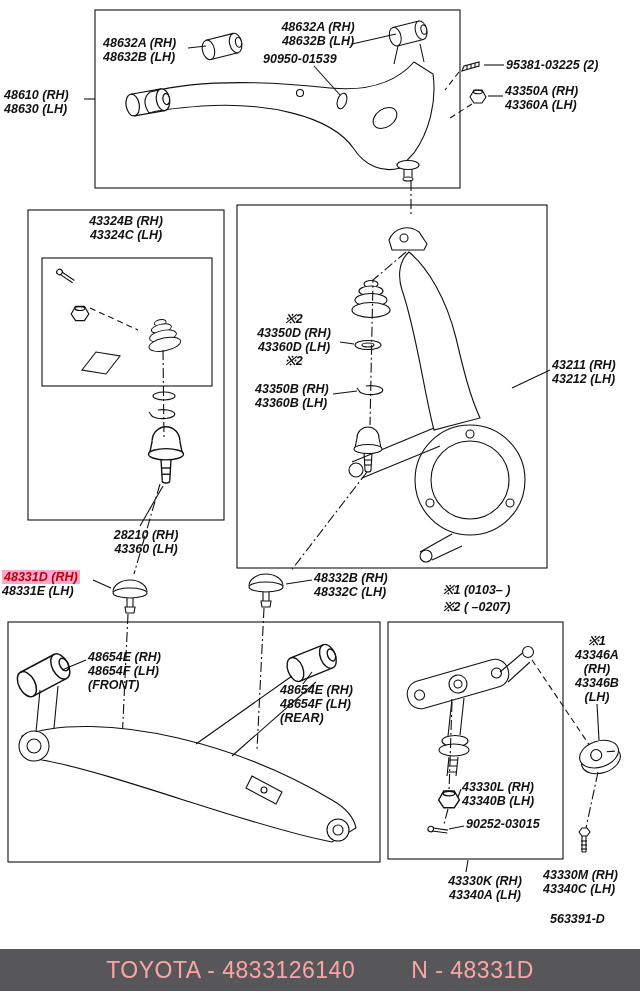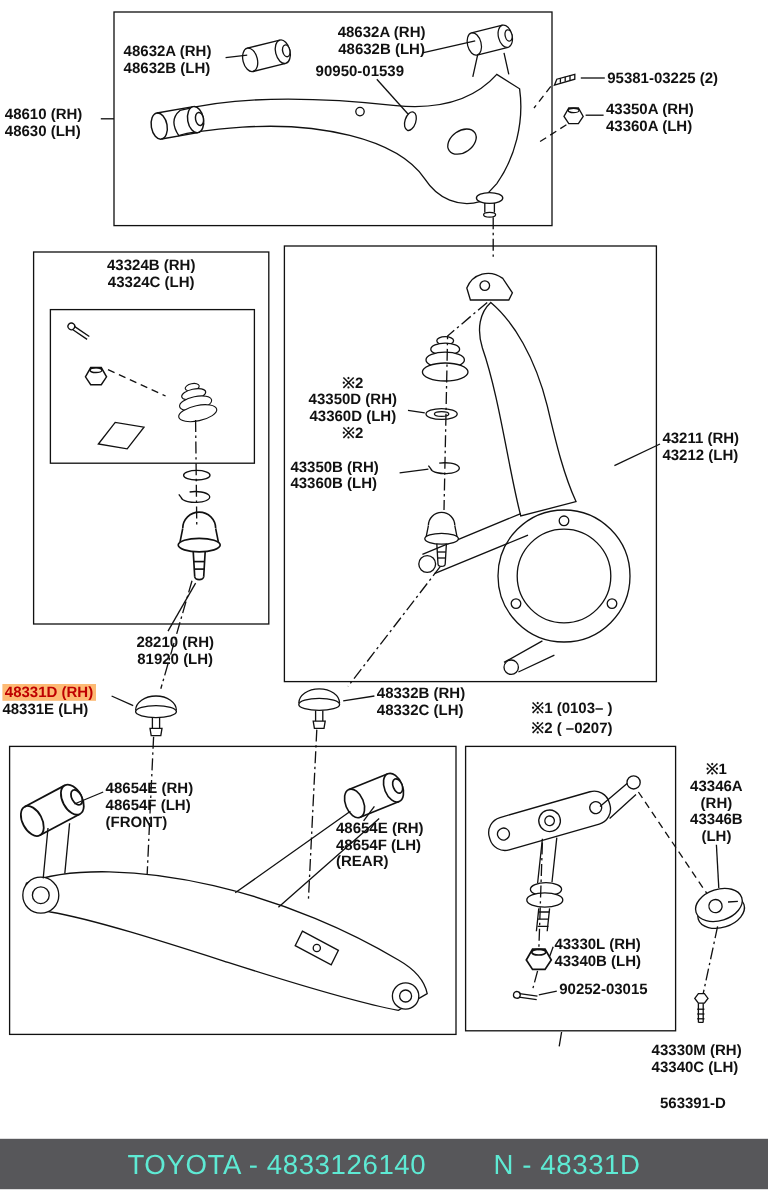--- a/index.html
+++ b/index.html
@@ -3,25 +3,25 @@
 <meta charset="utf-8">
 <style>
   html,body{margin:0;padding:0;background:#fff;}
   .canvas{position:relative;width:640px;height:1000px;background:#fff;overflow:hidden;
           font-family:"Liberation Sans", sans-serif;}
   svg.art{position:absolute;left:0;top:0;}
   .art .dash{stroke-dasharray:6 4;}
   .art .dashdot{stroke-dasharray:10 3 2 3;}
   .lbl{position:absolute;font-size:12.5px;font-weight:bold;line-height:1.12;color:#111;
        white-space:nowrap;}
-  .lbl span{display:block;}
+  .lbl span{display:block;font-style:italic;}
   .ctr{text-align:center;}
-  .hl{background:#fdba74;color:#bf0000;padding:0 2px;display:inline-block;}
+  .hl{background:#f9a8d4;color:#bf0000;padding:0 2px;display:inline-block;}
   .footer{position:absolute;left:0;top:949px;width:640px;height:42px;background:#57575a;
-          color:#5eead4;display:flex;align-items:center;justify-content:center;gap:56px;
+          color:#fca5a5;display:flex;align-items:center;justify-content:center;gap:56px;
           font-size:23px;letter-spacing:.5px;}
 </style>
 </head>
 <body>
 
 <div class="canvas">
 
 <svg class="art" width="640" height="1000" viewBox="0 0 640 1000" stroke="#111" fill="none" stroke-width="1.1">
   <defs>
     <g id="bushing">
@@ -250,31 +250,31 @@
   <span>43360A (LH)</span>
 </div>
 
 <div class="lbl ctr" style="left:70px;top:214px;width:112px">
   <span>43324B (RH)</span>
   <span>43324C (LH)</span>
 </div>
 
 <div class="lbl ctr" style="left:96px;top:528px;width:100px">
   <span>28210 (RH)</span>
-  <span>81920 (LH)</span>
+  <span>43360 (LH)</span>
 </div>
 
 <div class="lbl ctr" style="left:246px;top:312px;width:96px">
   <span>※2</span>
   <span>43350D (RH)</span>
   <span>43360D (LH)</span>
   <span>※2</span>
 </div>
 
-<div class="lbl" style="left:242px;top:382px">
+<div class="lbl" style="left:255px;top:382px">
   <span>43350B (RH)</span>
   <span>43360B (LH)</span>
 </div>
 
 <div class="lbl" style="left:552px;top:358px">
   <span>43211 (RH)</span>
   <span>43212 (LH)</span>
 </div>
 
 <div class="lbl" style="left:2px;top:570px">
@@ -309,20 +309,24 @@
 
 <div class="lbl" style="left:462px;top:780px">
   <span>43330L (RH)</span>
   <span>43340B (LH)</span>
 </div>
 
 <div class="lbl" style="left:466px;top:817px">
   <span>90252-03015</span>
 </div>
 
+<div class="lbl ctr" style="left:430px;top:874px;width:110px">
+  <span>43330K (RH)</span>
+  <span>43340A (LH)</span>
+</div>
 
 <div class="lbl ctr" style="left:566px;top:634px;width:62px">
   <span>※1</span>
   <span>43346A</span>
   <span>(RH)</span>
   <span>43346B</span>
   <span>(LH)</span>
 </div>
 
 <div class="lbl" style="left:543px;top:868px">

